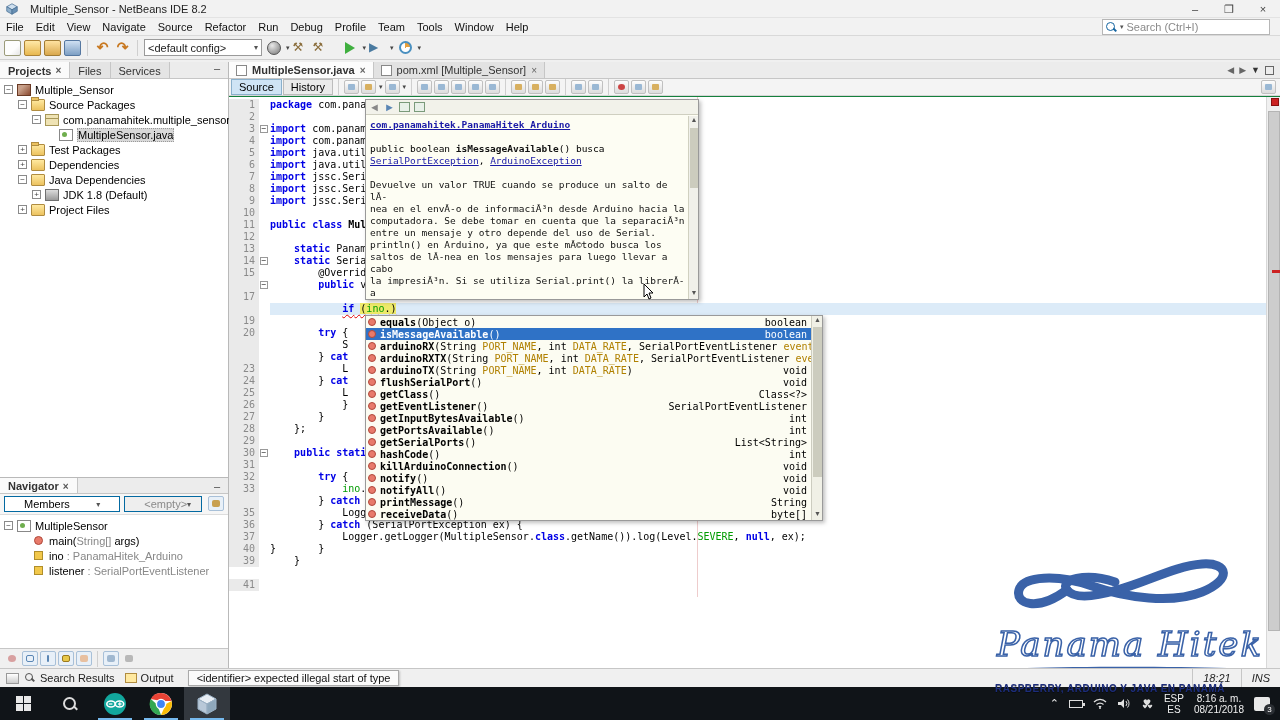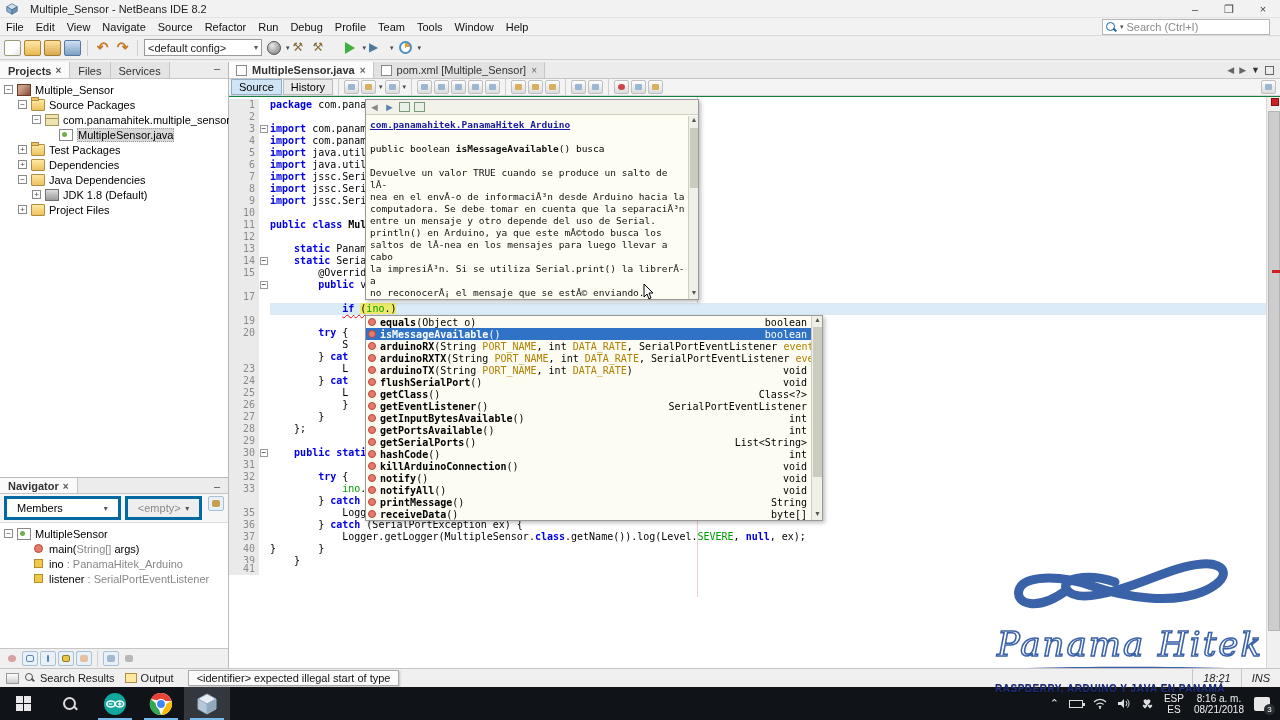--- a/index.html
+++ b/index.html
@@ -66,21 +66,21 @@
   .ti-jdk { background:linear-gradient(180deg,#dcdcdc,#9a9a9a); border:1px solid #707070; }
   .ti-class { background:#fff; border:1px solid #888; }
   .ti-class::after { content:""; position:absolute; left:2px; top:2px; width:5px; height:5px; border-radius:50%; background:#6fae4e; }
   .ti-method { width:9px; height:9px; border-radius:50%; background:#e87a6a; border:1px solid #b0483a; margin:0 6px 0 3px; flex:0 0 9px;}
   .ti-field { width:9px; height:9px; background:#f2c84b; border:1px solid #b08e2a; margin:0 6px 0 3px; flex:0 0 9px;}
 
   
   .navheader { height:17px; background:#ececec; border-top:1px solid #b9b9b9; border-bottom:1px solid #c6c6c6; display:flex; align-items:center; }
   .navheader .ptab { background:#fafafa; font-weight:bold; height:100%; }
   .combos { display:flex; gap:4px; padding:2px 4px; border-bottom:1px solid #ddd; background:#f6f6f6;}
-  .combo { height:24px; background:#fff; border:3px solid #0369a1; display:flex; align-items:center; justify-content:space-between; padding:0 10px; font-size:11px; }
+  .combo { height:16px; background:#fff; border:1px solid #0369a1; display:flex; align-items:center; justify-content:space-between; padding:0 19px; font-size:11px; }
   .combo.dis { background:#eee; color:#8a8a8a; }
   .filterbar { position:absolute; bottom:0; left:0; width:100%; height:20px; border-top:1px solid #c6c6c6; background:#f0f0f0; display:flex; align-items:center; gap:2px; padding-left:4px;}
   .fbtn { width:16px; height:15px; border:1px solid #a8c0d8; background:#e8f0f8; border-radius:2px; position:relative;}
   .fbtn.plain { border-color:transparent; background:transparent; }
   .fbtn i { position:absolute; left:3px; top:3px; width:8px; height:7px; background:#c8a050; border-radius:2px; }
   .fbtn .sq { background:transparent; border:1.5px solid #5a86b4; }
   .fbtn .bar { left:6px; width:2px; background:#5a86b4; }
   .fbtn .lock { background:#e8c84a; border:1px solid #9a7a20;}
 
   
@@ -662,21 +662,21 @@
             <div class="crow" style="top: 456px;">
               <span class="ln">39</span>
               <span class="fold"></span>
               <span class="ctext"><span class="t-p">    }</span></span>
             </div>
             <div class="crow" style="top: 444px;">
               <span class="ln">40</span>
               <span class="fold"></span>
               <span class="ctext"><span class="t-p">}</span></span>
             </div>
-            <div class="crow" style="top: 464px;">
+            <div class="crow" style="top: 480px;">
               <span class="ln">41</span>
               <span class="fold"></span>
               <span class="ctext"></span>
             </div>
           </div>
 
         <div class="escroll">
           <div class="up">▲</div>
           <div class="thumb"></div>
         </div>
@@ -698,20 +698,21 @@
           <div class="dochdr">
             <span class="arr">◄</span>
             <span class="arr" style="color:#5a86b4;">►</span>
             <span class="pg"></span>
             <span class="pg"></span>
           </div>
           <div class="docbody">
             <div><span class="t-l" style="font-weight:bold;">com.panamahitek.PanamaHitek_Arduino</span></div>
             <div style="height:12px;"></div>
             <div id="doc-sig1"><span class="t-p">public boolean </span><span class="t-b">isMessageAvailable</span><span class="t-p">() busca</span></div>
+            <div id="doc-sig2"><span class="t-l">SerialPortException</span><span class="t-p">, </span><span class="t-l">ArduinoException</span></div>
             <div style="height:12px;"></div>
             <div class="blk">Devuelve un valor TRUE cuando se produce un salto de lÃ-
 nea en el envÃ-o de informaciÃ³n desde Arduino hacia la
 computadora. Se debe tomar en cuenta que la separaciÃ³n
 entre un mensaje y otro depende del uso de Serial.
 println() en Arduino, ya que este mÃ©todo busca los
 saltos de lÃ-nea en los mensajes para luego llevar a cabo
 la impresiÃ³n. Si se utiliza Serial.print() la librerÃ-a
 no reconocerÃ¡ el mensaje que se estÃ© enviando.</div>
 

